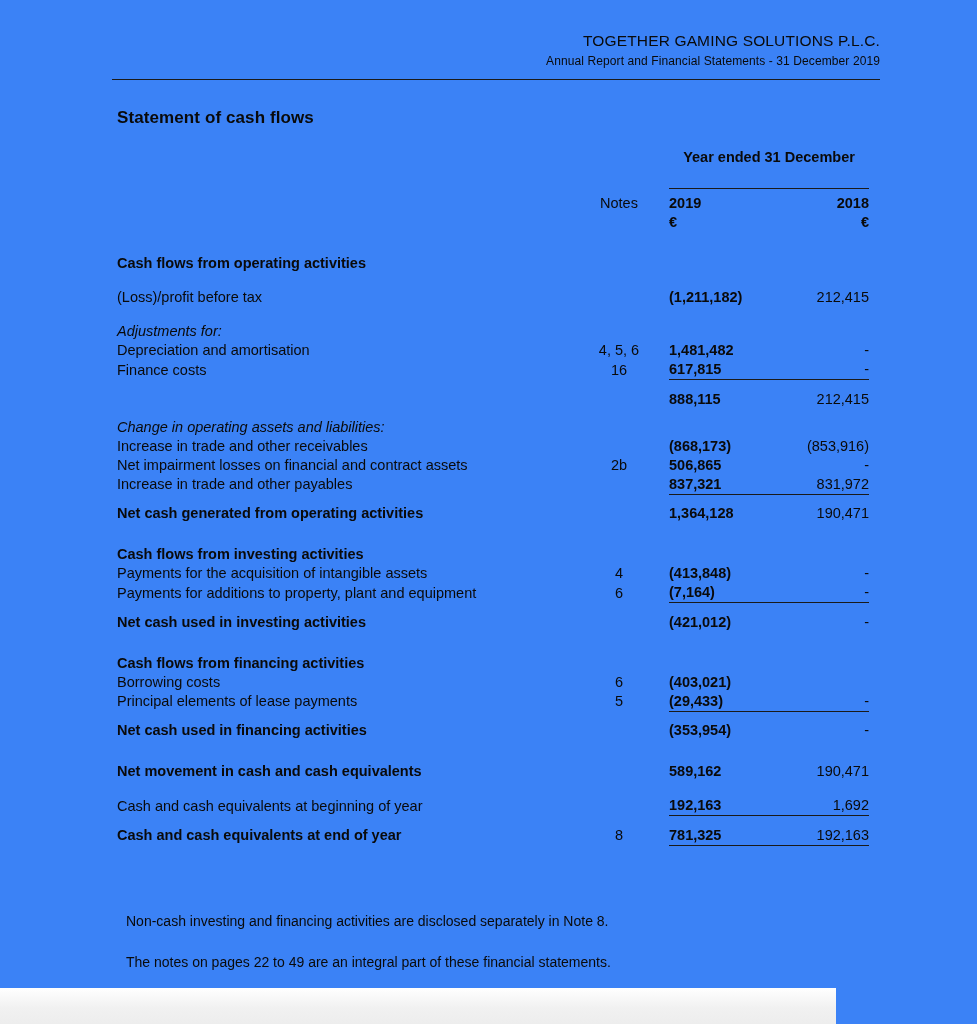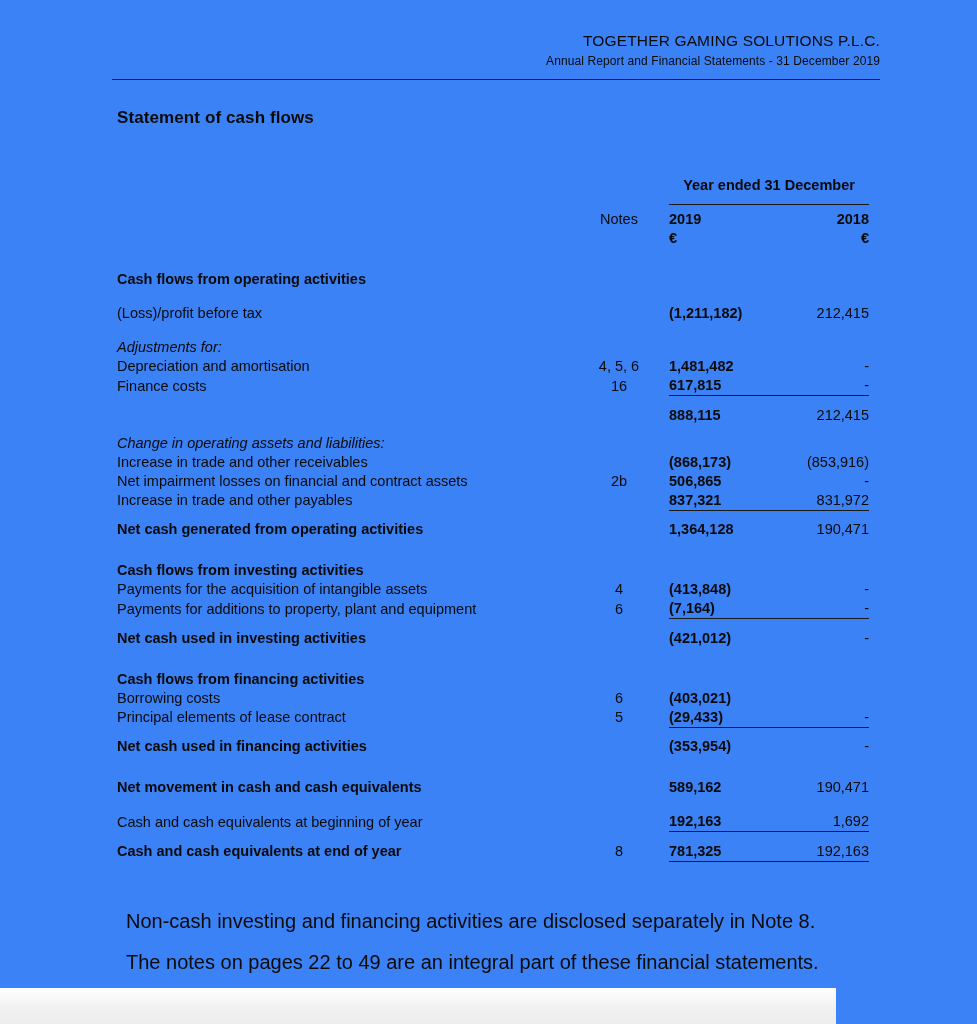--- a/index.html
+++ b/index.html
@@ -82,35 +82,34 @@
   
   .yearhdr {
     text-align: center;
     font-weight: bold;
     font-size: 14.5px;
     padding-bottom: 3px;
   }
   .yearhdr-wrap {
     display: block;
     border-bottom: 1.6px solid #1a1a1a;
-    padding-bottom: 9px;
-    margin-top: 28px;
+    padding-bottom: 21px;
   }
 
   .spacer-rule td { height: 10px; font-size: 0; line-height: 0; }
   .spacer-rule td.line { border-top: 1.6px solid #1a1a1a; }
 
   
   .footnotes {
     position: absolute;
     left: 126px; top: 912px; width: 740px;
   }
   .footnotes p {
     margin: 0 0 22px 0;
-    font-size: 20px;
+    font-size: 14px;
     line-height: 19px;
   }
   
   .scan-edge {
     position: absolute;
     left: 0; bottom: 0; width: 836px; height: 36px;
     background: linear-gradient(to bottom, #ffffff 0%, #f1f1f1 55%, #ededed 100%);
   }
 </style>
 </head>
@@ -303,21 +302,21 @@
           <td class="c-2019"></td>
           <td class="c-2018"></td>
       </tr>
       <tr class="r">
         <td class="c-label">Borrowing costs</td>
         <td class="c-notes">6</td>
         <td class="c-2019 b">(403,021)</td>
         <td class="c-2018"></td>
       </tr>
       <tr class="r">
-        <td class="c-label">Principal elements of lease contract</td>
+        <td class="c-label">Principal elements of lease payments</td>
         <td class="c-notes">5</td>
         <td class="c-2019 b">(29,433)</td>
         <td class="c-2018">-</td>
       </tr>
 
       <tr class="spacer-rule">
         <td class="c-label"></td>
           <td class="c-notes"></td>
         <td class="c-2019 line"></td>
           <td class="c-2018 line"></td>

